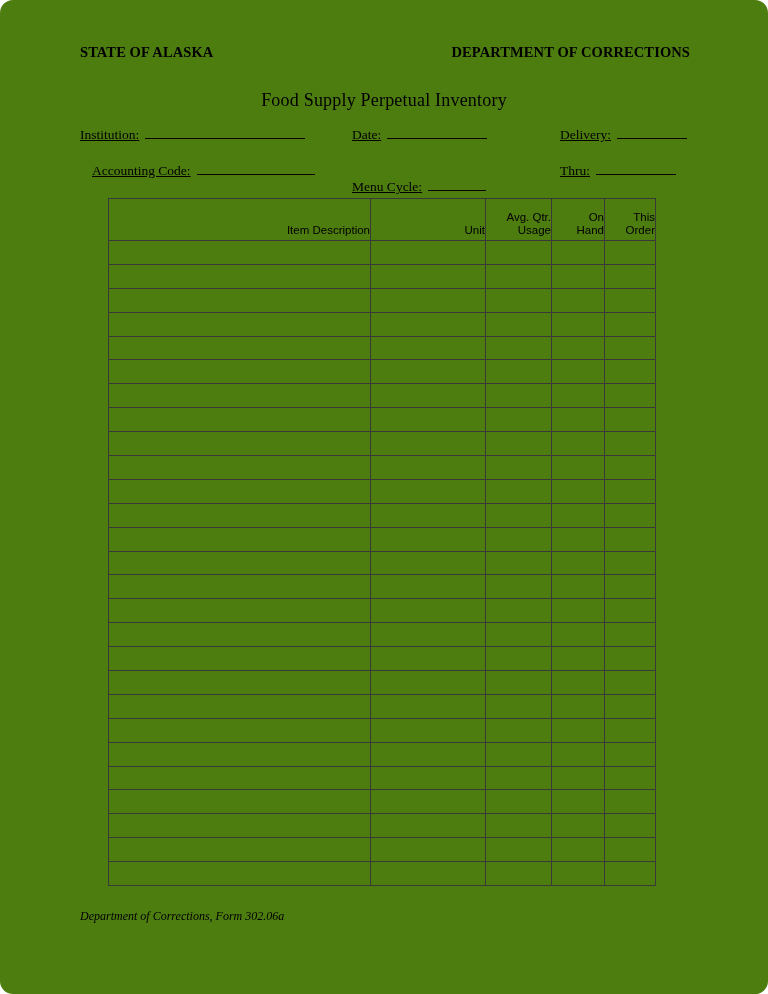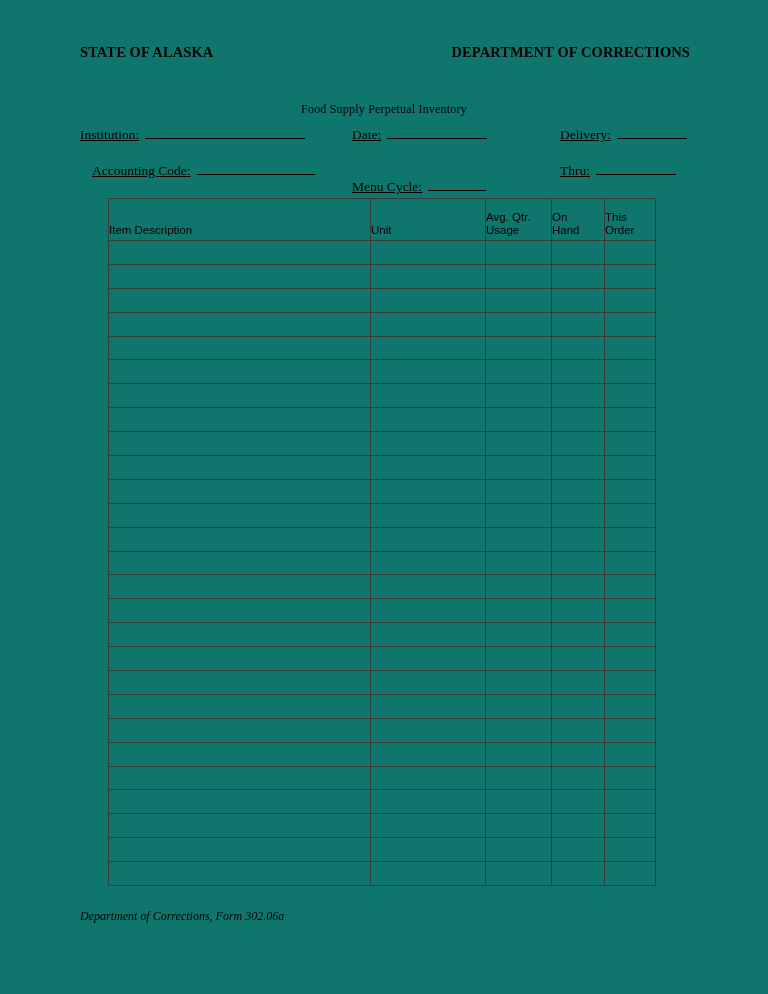--- a/index.html
+++ b/index.html
@@ -12,44 +12,45 @@
     height: 994px;
     position: relative;
     font-family: "Liberation Serif", "DejaVu Serif", serif;
     color: #000000;
     overflow: hidden;
   }
 
   .page {
     position: absolute;
     inset: 0;
-    background: #0f766e;
+    background: #4d7c0f;
+    border-radius: 13px;
   }
 
   
   .masthead {
     position: absolute;
     left: 80px;
     top: 44px;
     width: 610px;
     display: flex;
     justify-content: space-between;
     align-items: baseline;
     font-weight: bold;
     font-size: 14.5px;
     letter-spacing: 0.1px;
   }
 
   .doc-title {
     position: absolute;
     left: 0;
     right: 0;
-    top: 102px;
+    top: 90px;
     text-align: center;
-    font-size: 12px;
+    font-size: 18px;
     letter-spacing: 0.2px;
   }
 
   
   .fields {
     position: absolute;
     left: 80px;
     top: 125px;
     width: 590px;
     font-size: 13.5px;
@@ -101,21 +102,21 @@
     border: 1.3px solid #3a3a3a;
     padding: 0;
   }
   .inv-table thead th {
     height: 38px;
     vertical-align: bottom;
     font-family: "Liberation Sans", "DejaVu Sans", sans-serif;
     font-weight: normal;
     font-size: 11.5px;
     line-height: 13px;
-    text-align: left;
+    text-align: right;
     padding-bottom: 3px;
   }
   .inv-table tbody td {
     height: 22.9px;
   }
 
   .col-item   { width: 262px; }
   .col-unit   { width: 115px; }
   .col-avg    { width: 66px; }
   .col-onhand { width: 53px; }

